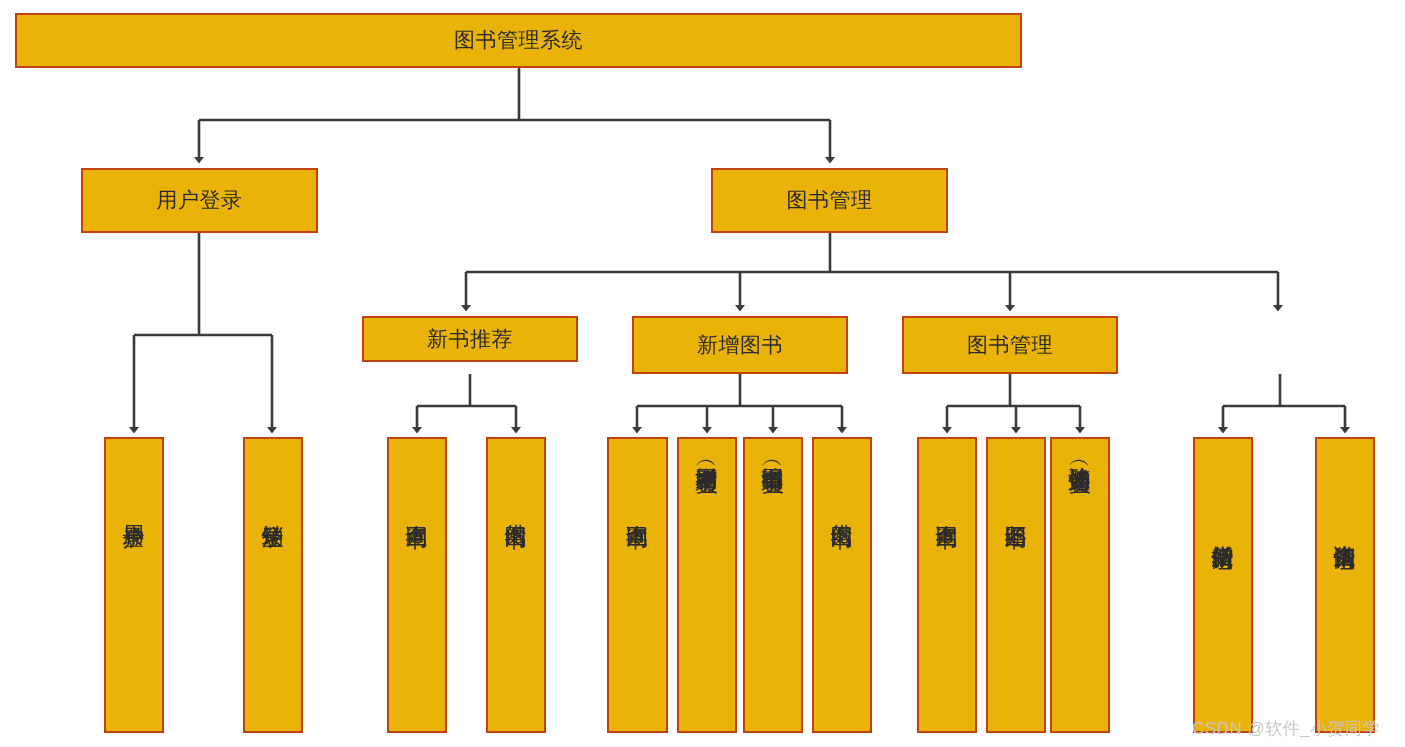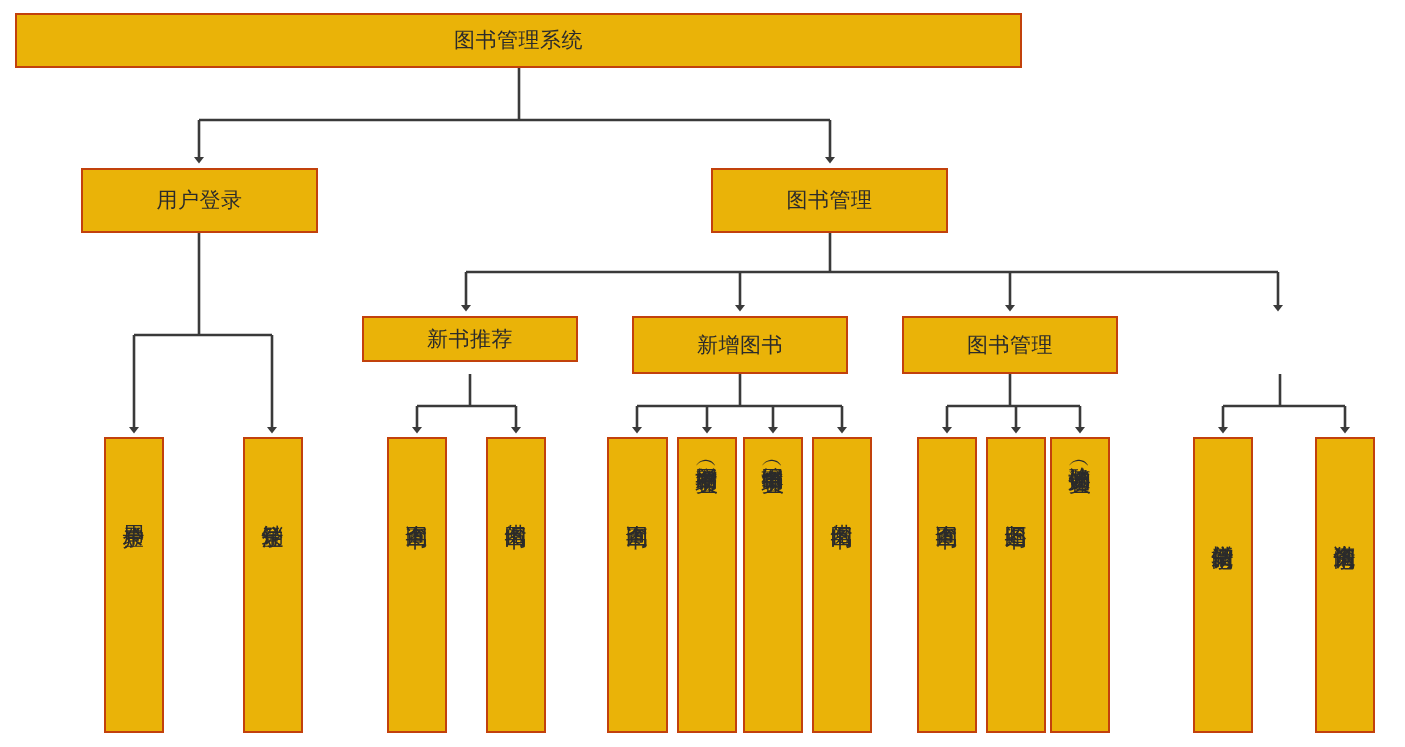--- a/index.html
+++ b/index.html
@@ -187,14 +187,15 @@
     <span class="lbl">确认归还（管理员）</span>
   </div>
 
   <div class="node vert mid2" style="left:1193px; top:437px; width:60px; height:296px;">
     <span class="lbl">新增借阅记录</span>
   </div>
   <div class="node vert mid2" style="left:1315px; top:437px; width:60px; height:296px;">
     <span class="lbl">查询借阅记录</span>
   </div>
 
+  <div class="watermark" style="left:1192px; top:717px;">CSDN @软件_小贺同学</div>
 
 </div>
 
 </body></html>

